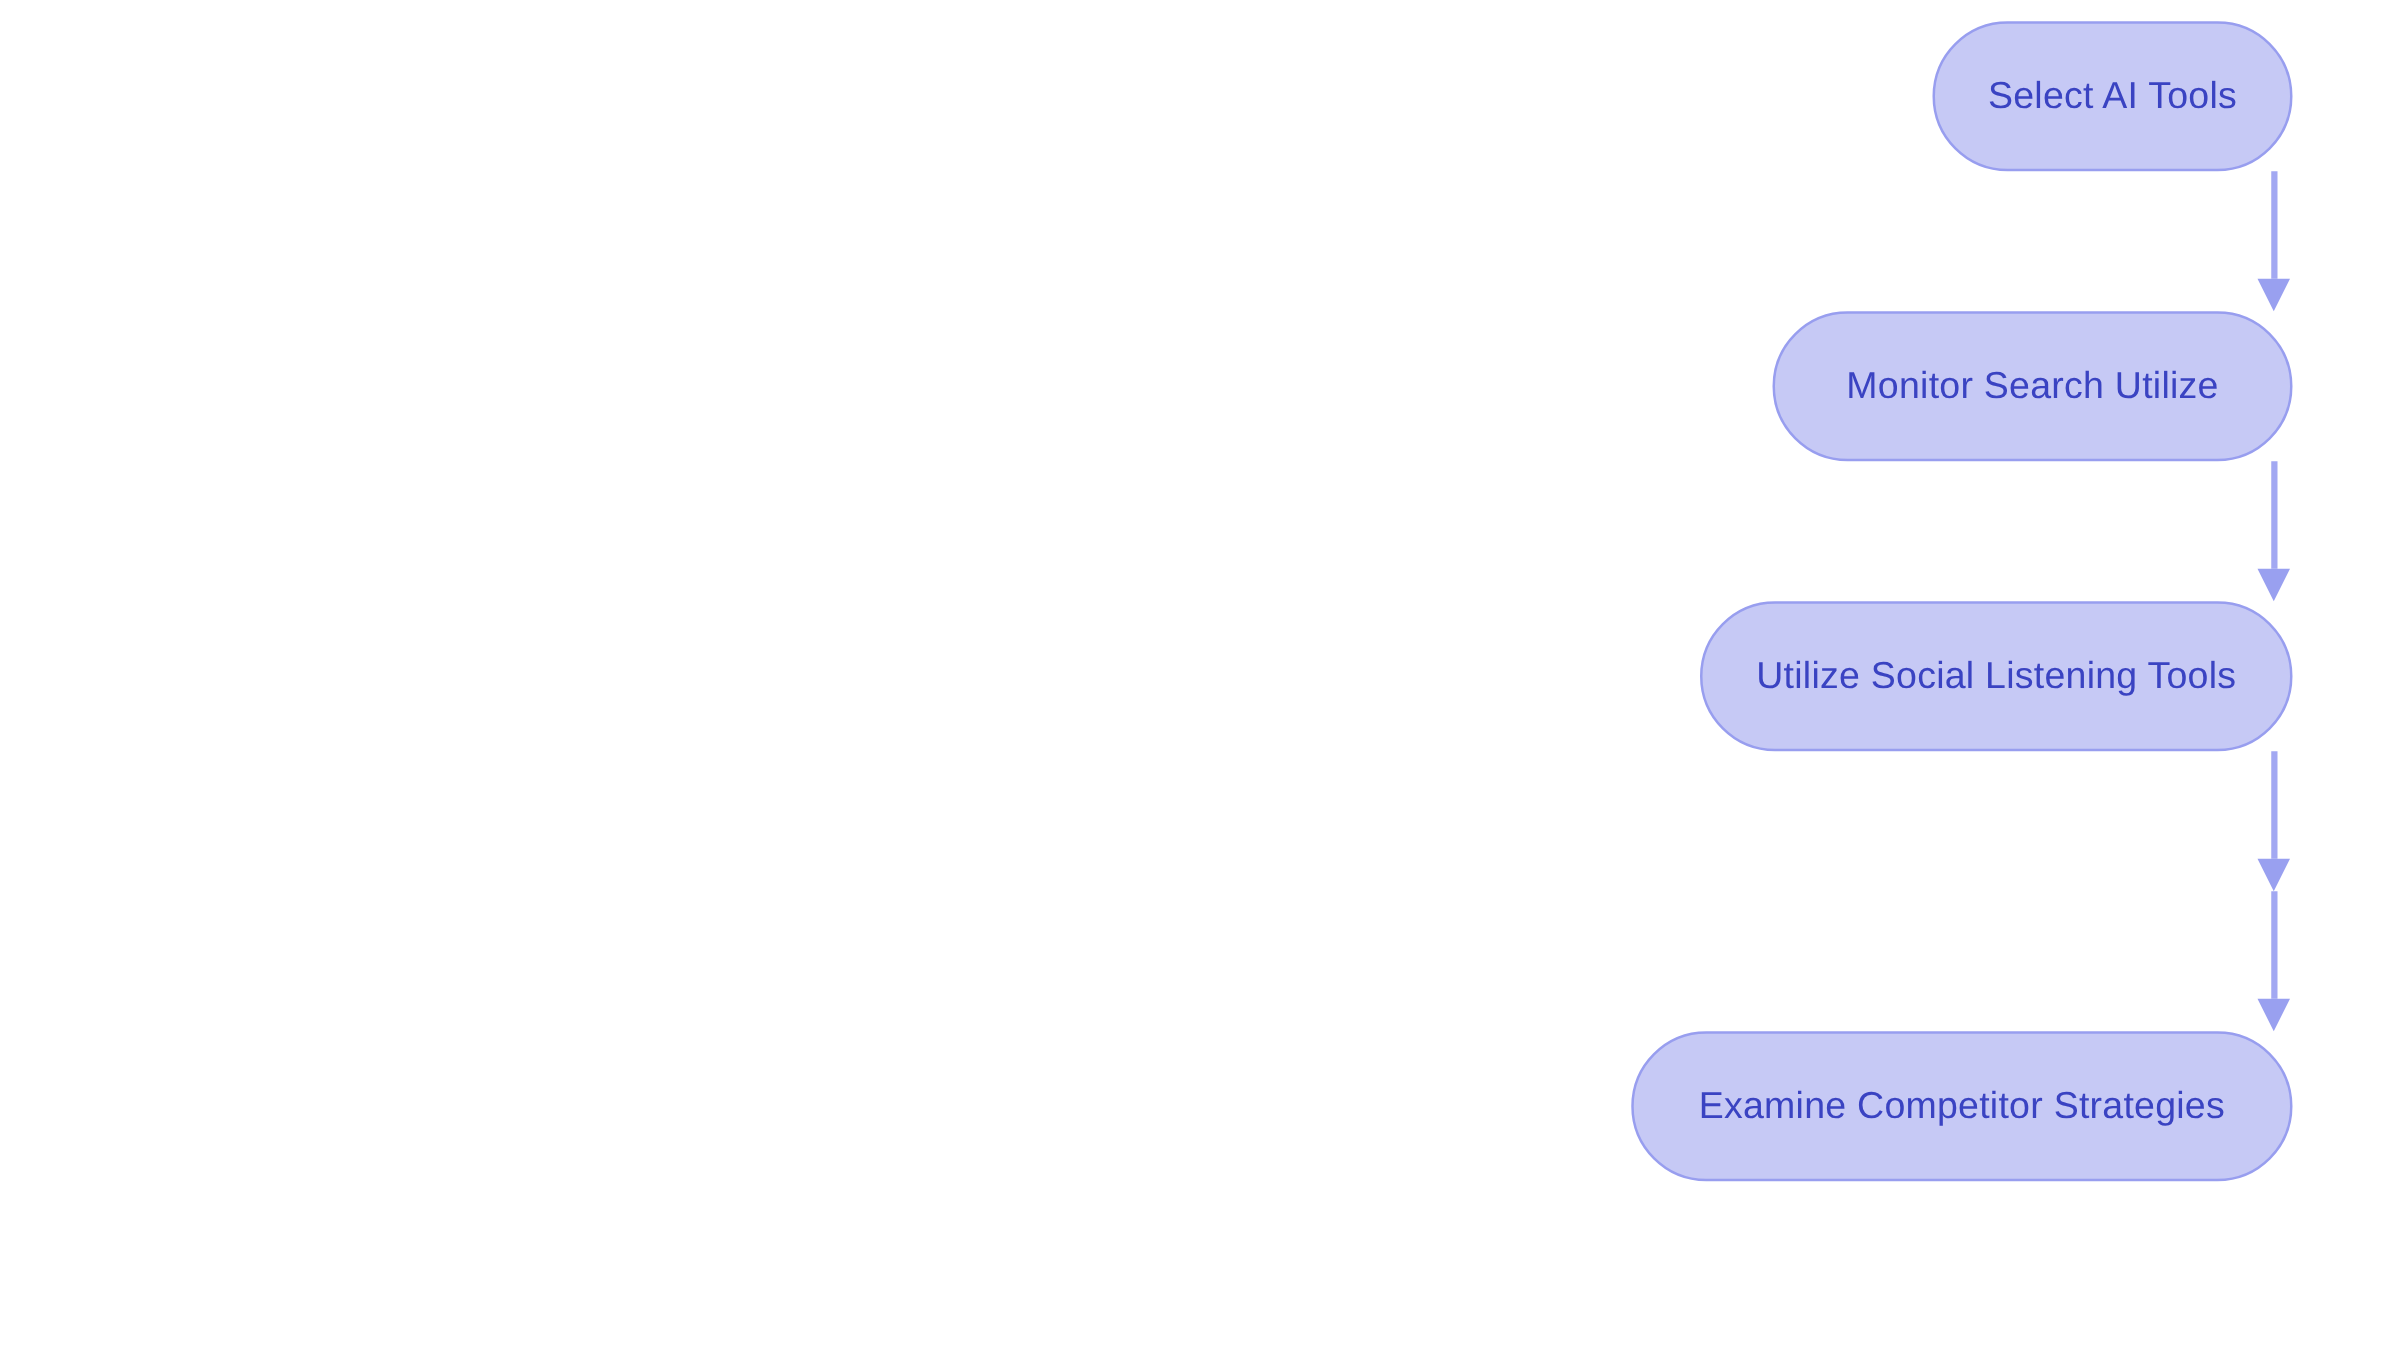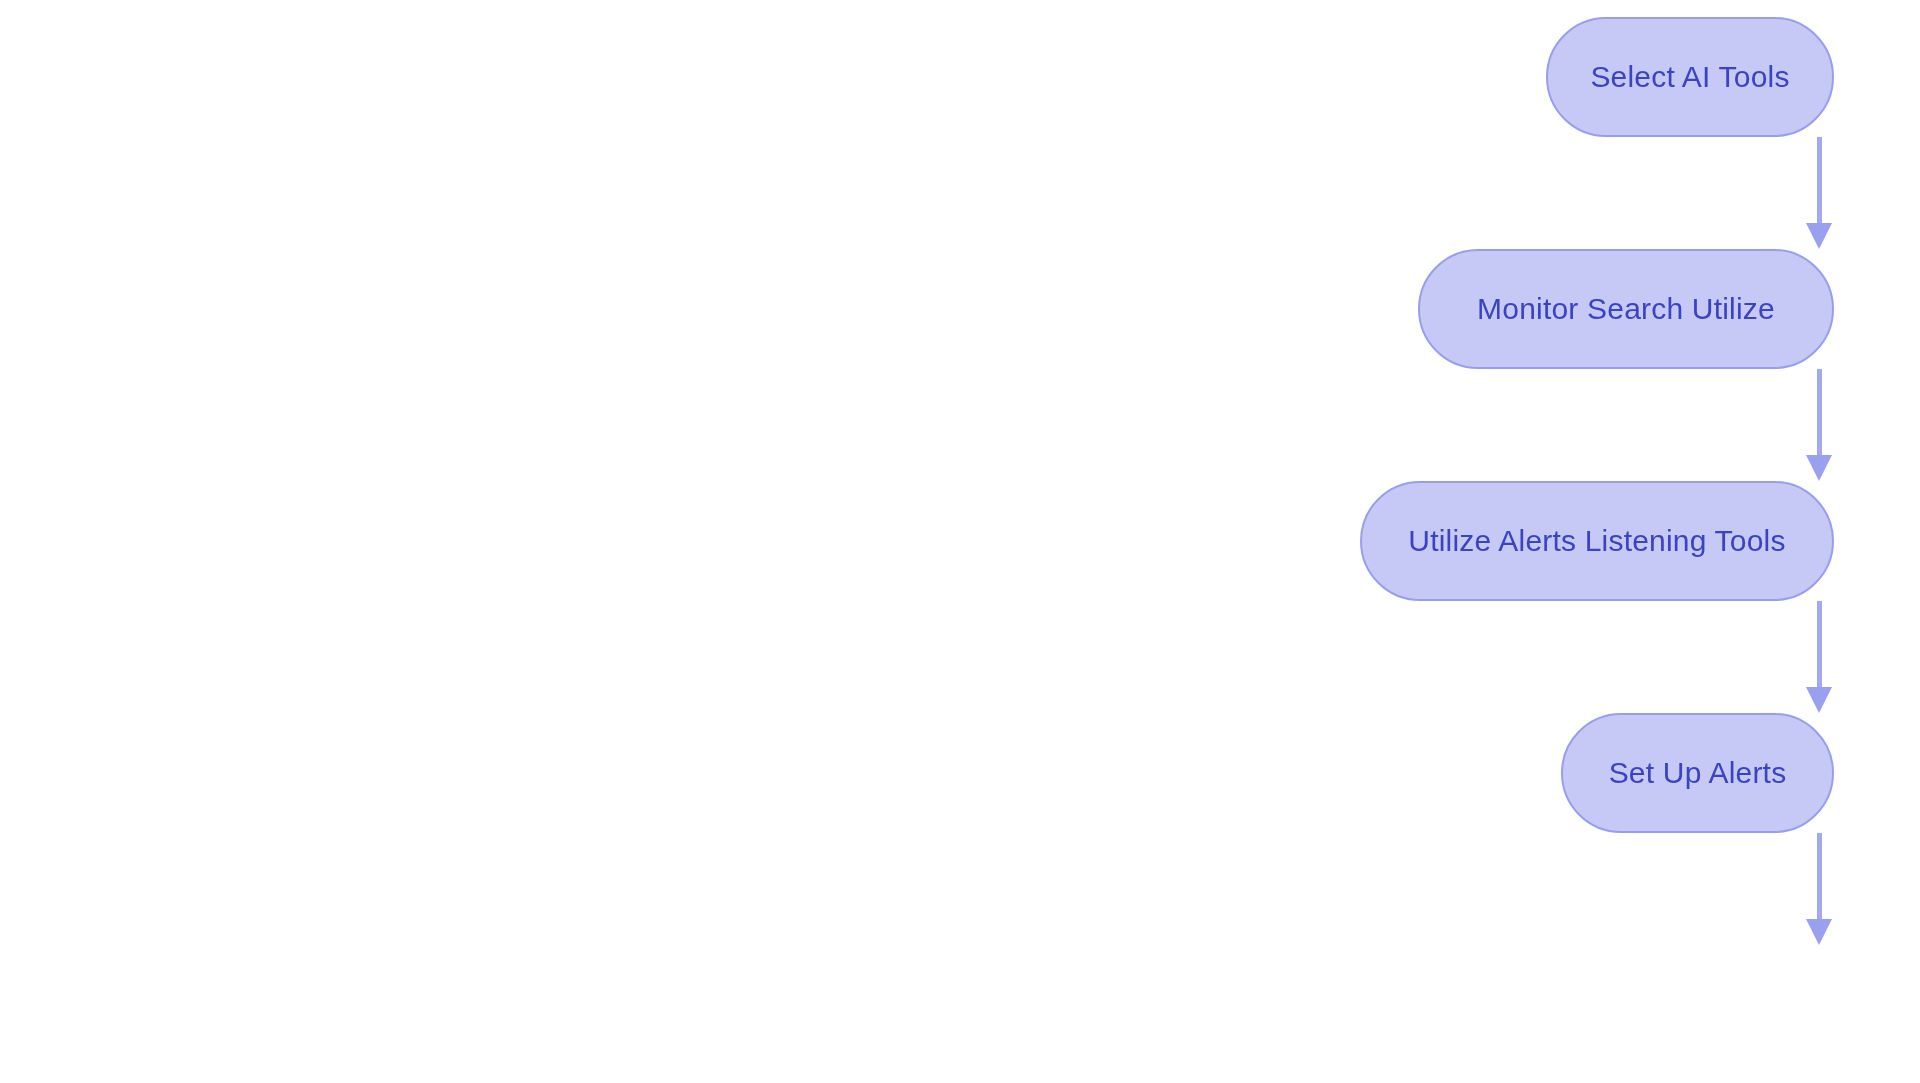--- a/index.html
+++ b/index.html
@@ -84,31 +84,31 @@
   <div class="flow-node n2">
     <span>Monitor Search Utilize</span>
   </div>
 
   <div class="edge">
     <div class="arrow-line"></div>
     <div class="arrow-head"></div>
   </div>
 
   <div class="flow-node n3">
-    <span>Utilize Alerts Listening Tools</span>
-  </div>
-
-  <div class="edge">
-    <div class="arrow-line"></div>
-    <div class="arrow-head"></div>
-  </div>
-
-  <div class="flow-node n4">
-    <span>Set Up Alerts</span>
+    <span>Utilize Social Listening Tools</span>
   </div>
 
   <div class="edge">
     <div class="arrow-line"></div>
     <div class="arrow-head"></div>
   </div>
 
 
+  <div class="edge">
+    <div class="arrow-line"></div>
+    <div class="arrow-head"></div>
+  </div>
+
+  <div class="flow-node n5">
+    <span>Examine Competitor Strategies</span>
+  </div>
+
 </div>
 
 </body></html>

